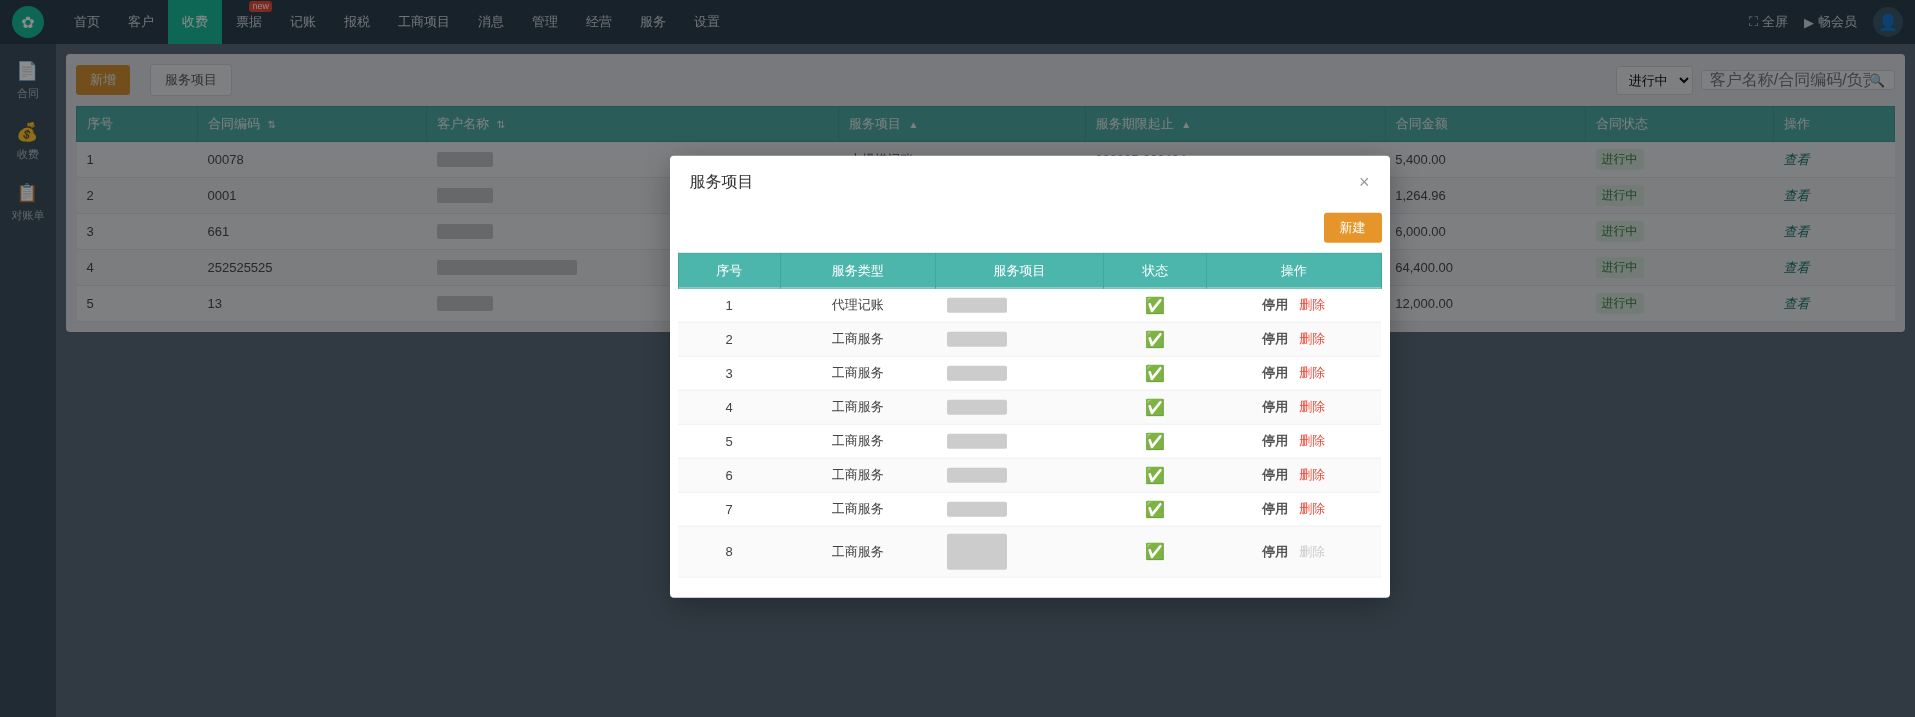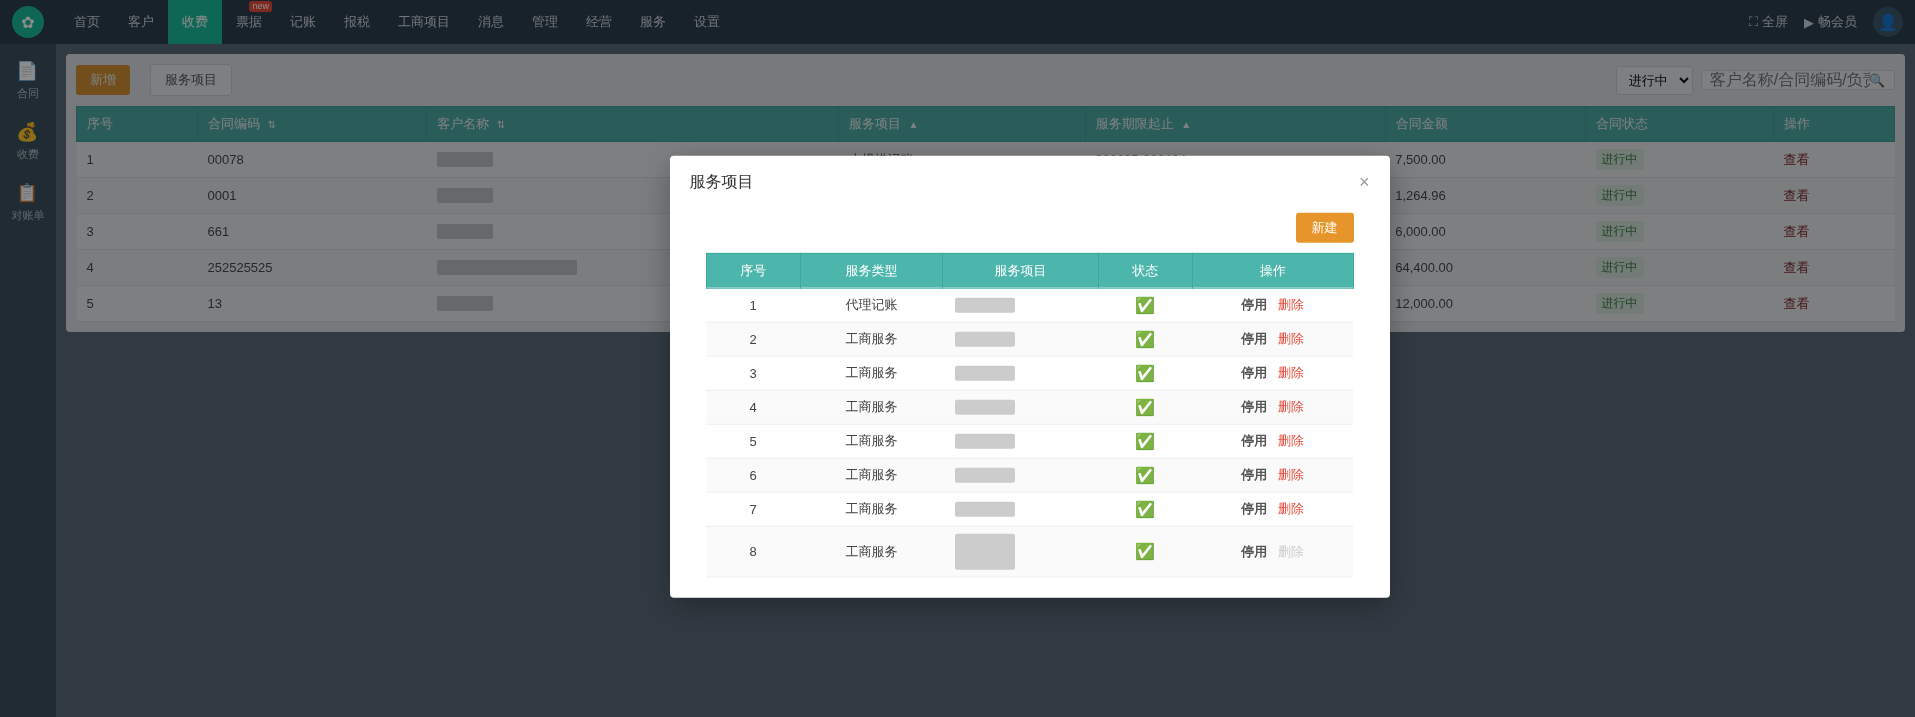--- a/index.html
+++ b/index.html
@@ -91,21 +91,21 @@
     .data-table { width: 100%; border-collapse: collapse; font-size: 13px; }
     .data-table th {
       background: #4db6ac; color: white; padding: 8px 10px;
       text-align: left; border: 1px solid #3ea89e; font-weight: normal;
     }
     .data-table td {
       padding: 7px 10px; border-bottom: 1px solid #e8e8e8;
       background: white; color: #444;
     }
     .data-table tr:nth-child(even) td { background: #f9f9f9; }
-    .data-table .action-link { color: #7f1d1d; cursor: pointer; }
+    .data-table .action-link { color: #0f766e; cursor: pointer; font-style: italic; }
     .status-badge {
       display: inline-block; padding: 2px 6px; border-radius: 3px;
       font-size: 12px; background: #e8f5e9; color: #2e7d32;
     }
     .sort-icon { font-size: 10px; margin-left: 4px; }
 
     
     .overlay {
       position: fixed; top: 0; left: 0; right: 0; bottom: 0;
       background: rgba(0,0,0,0.45); z-index: 200;
@@ -121,21 +121,21 @@
     }
     .modal-header {
       display: flex; align-items: center; justify-content: space-between;
       padding: 16px 20px 10px; border-bottom: none;
     }
     .modal-title { font-size: 16px; color: #333; font-weight: 500; }
     .modal-close {
       color: #999; font-size: 18px; cursor: pointer; background: none; border: none;
       line-height: 1;
     }
-    .modal-body { padding: 10px 36px 20px; }
+    .modal-body { padding: 10px 8px 20px; }
     .modal-toolbar { display: flex; justify-content: flex-end; margin-bottom: 10px; }
     .btn-new-modal {
       background: #e6952a; color: white; border: none; padding: 6px 16px;
       border-radius: 3px; cursor: pointer; font-size: 13px;
     }
 
     
     .modal-table { width: 100%; border-collapse: collapse; font-size: 13px; }
     .modal-table th {
       background: #4db6ac; color: white; padding: 8px 12px;
@@ -263,21 +263,21 @@
             <th>操作</th>
           </tr>
         </thead>
         <tbody id="main-table-body">
             <tr>
     <td>1</td>
     <td>00078</td>
     <td><span class="blurred-text" style="width:56px;">&nbsp;████████&nbsp;</span></td>
     <td>小规模记账</td>
     <td>202305-202404</td>
-    <td>7,500.00</td>
+    <td>5,400.00</td>
     <td><span class="status-badge">进行中</span></td>
     <td><span class="action-link">查看</span></td>
   </tr>
             <tr>
     <td>2</td>
     <td>0001</td>
     <td><span class="blurred-text" style="width:56px;">&nbsp;████████&nbsp;</span></td>
     <td>小规模记账</td>
     <td>202305-202404</td>
     <td>1,264.96</td>

